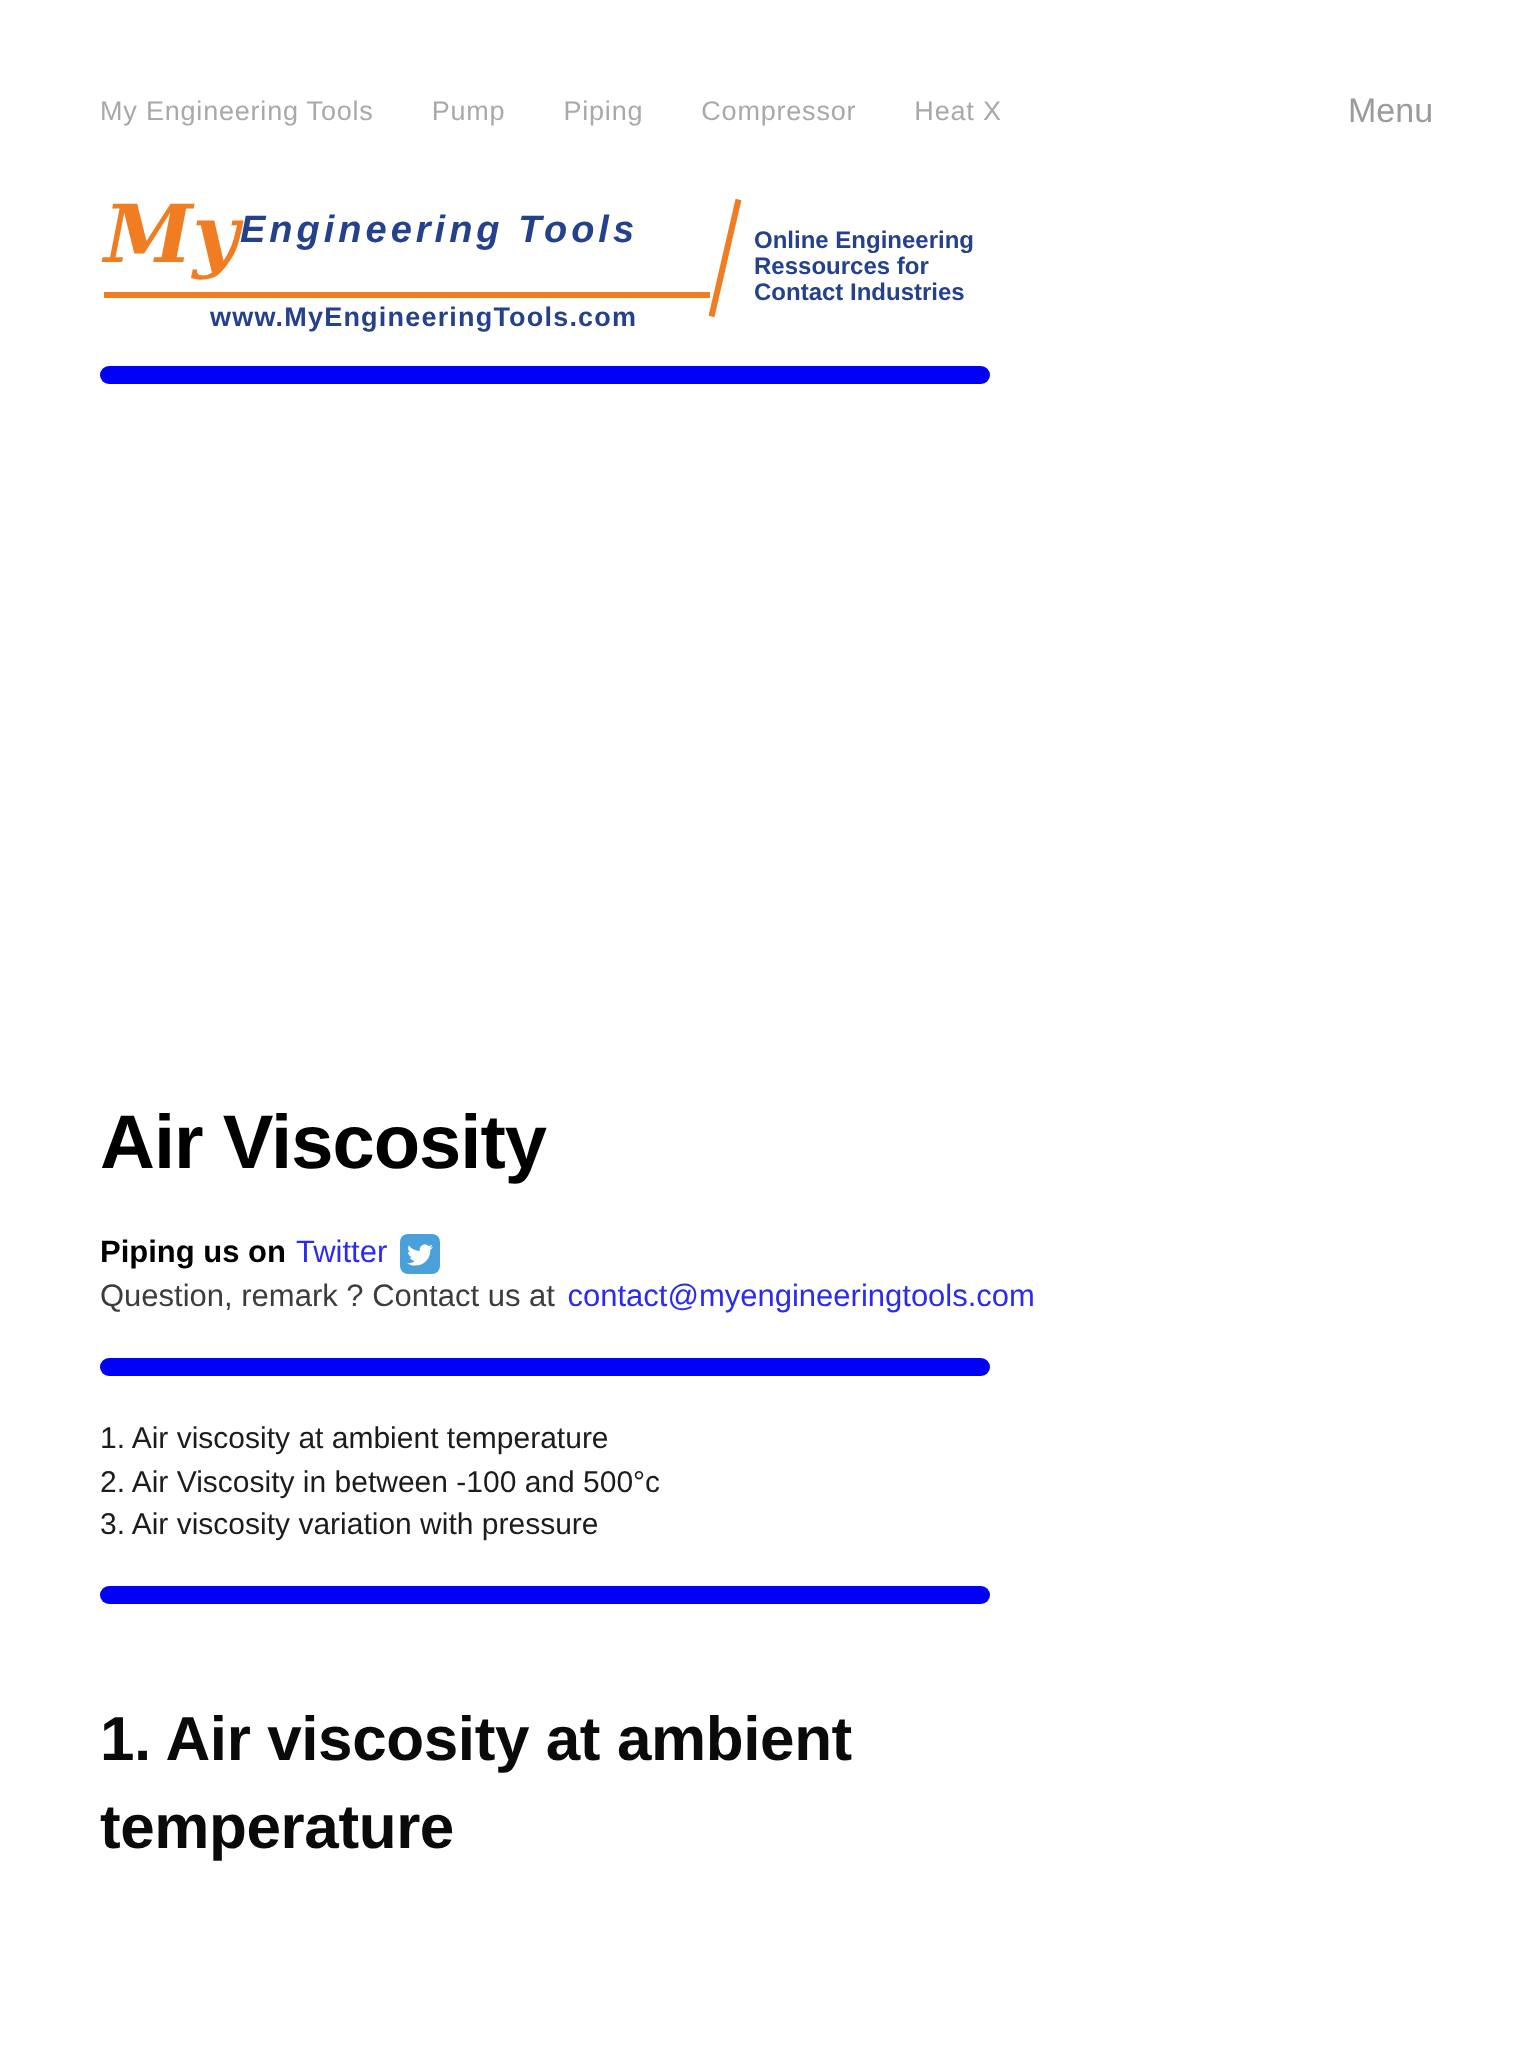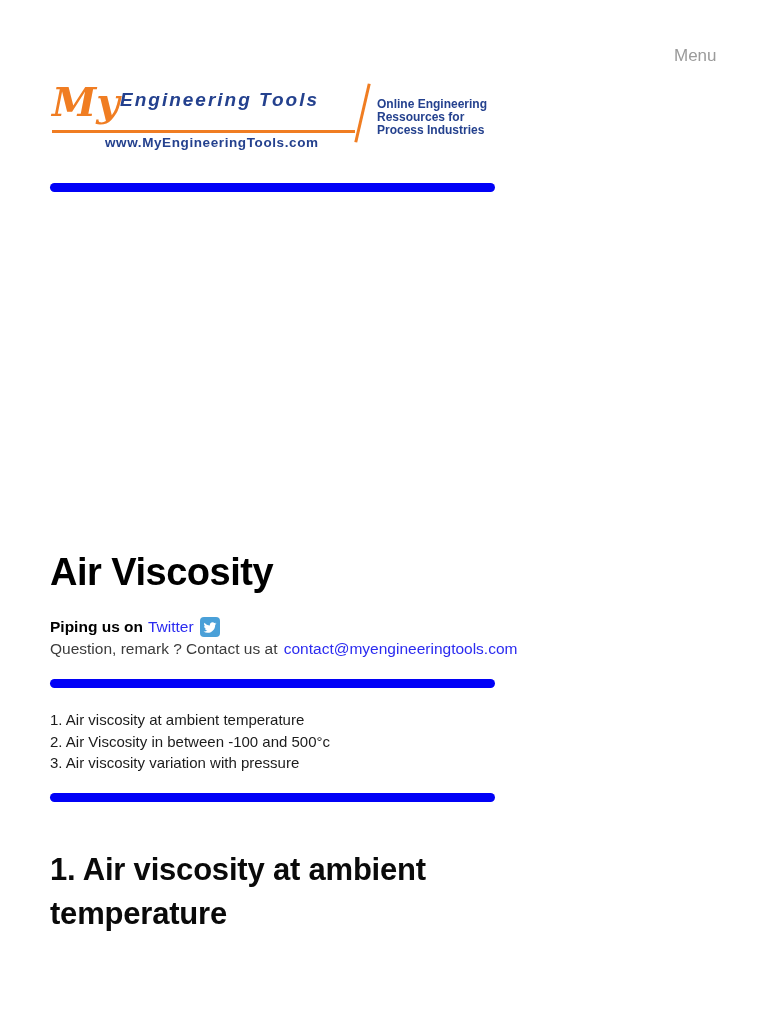--- a/index.html
+++ b/index.html
@@ -19,21 +19,21 @@
     color: #a9a9a9; font-size: 13.5px; letter-spacing: 0.4px;
   }
   .topnav .nav-item { cursor: pointer; white-space: nowrap; }
   .topnav .nav-item + .nav-item { margin-left: 29px; }
   .menu-btn {
     position: absolute; top: 46px; left: 674px;
     color: #9b9b9b; font-size: 17px; cursor: pointer; text-align: center;
   }
 
   
-  .logo { position: absolute; top: 80px; left: 50px; width: 425px; height: 70px; cursor: pointer; }
+  .logo { position: absolute; top: 96px; left: 50px; width: 425px; height: 70px; cursor: pointer; }
   .logo-my {
     position: absolute; left: 2px; top: 2px;
     font-family: "DejaVu Serif", serif; font-style: italic; font-weight: 700;
     font-size: 40px; color: #f07d22; line-height: 1;
   }
   .logo-rest {
     position: absolute; left: 70px; top: 10px;
     font-style: italic; font-weight: 700; font-size: 19px;
     color: #24418e; letter-spacing: 2px; white-space: nowrap; line-height: 1;
   }
@@ -98,32 +98,39 @@
     position: absolute; left: 50px; top: 848px; width: 430px;
     font-size: 31px; font-weight: 700; color: #0a0a0a; line-height: 43.5px;
     letter-spacing: -0.2px;
   }
 </style>
 </head>
 <body>
 
 <div class="page">
 
+  <nav class="topnav">
+    <span class="nav-item">My Engineering Tools</span>
+    <span class="nav-item">Pump</span>
+    <span class="nav-item">Piping</span>
+    <span class="nav-item">Compressor</span>
+    <span class="nav-item">Heat X</span>
+  </nav>
   <span class="menu-btn">Menu</span>
 
   <div class="logo">
     <span class="logo-my">My</span>
     <span class="logo-rest">Engineering Tools</span>
     <span class="logo-underline"></span>
     <span class="logo-www">www.MyEngineeringTools.com</span>
     <span class="logo-slash"></span>
     <span class="logo-tagline">
       <span>Online Engineering</span><br>
       <span>Ressources for</span><br>
-      <span>Process Industries</span>
+      <span>Contact Industries</span>
     </span>
   </div>
 
   <div class="divider d1"></div>
 
   <h1 class="page-title">Air Viscosity</h1>
 
   <div class="follow-line">
     <span class="follow-prefix">Piping us on</span>
     <a class="link twitter-link">Twitter</a>

